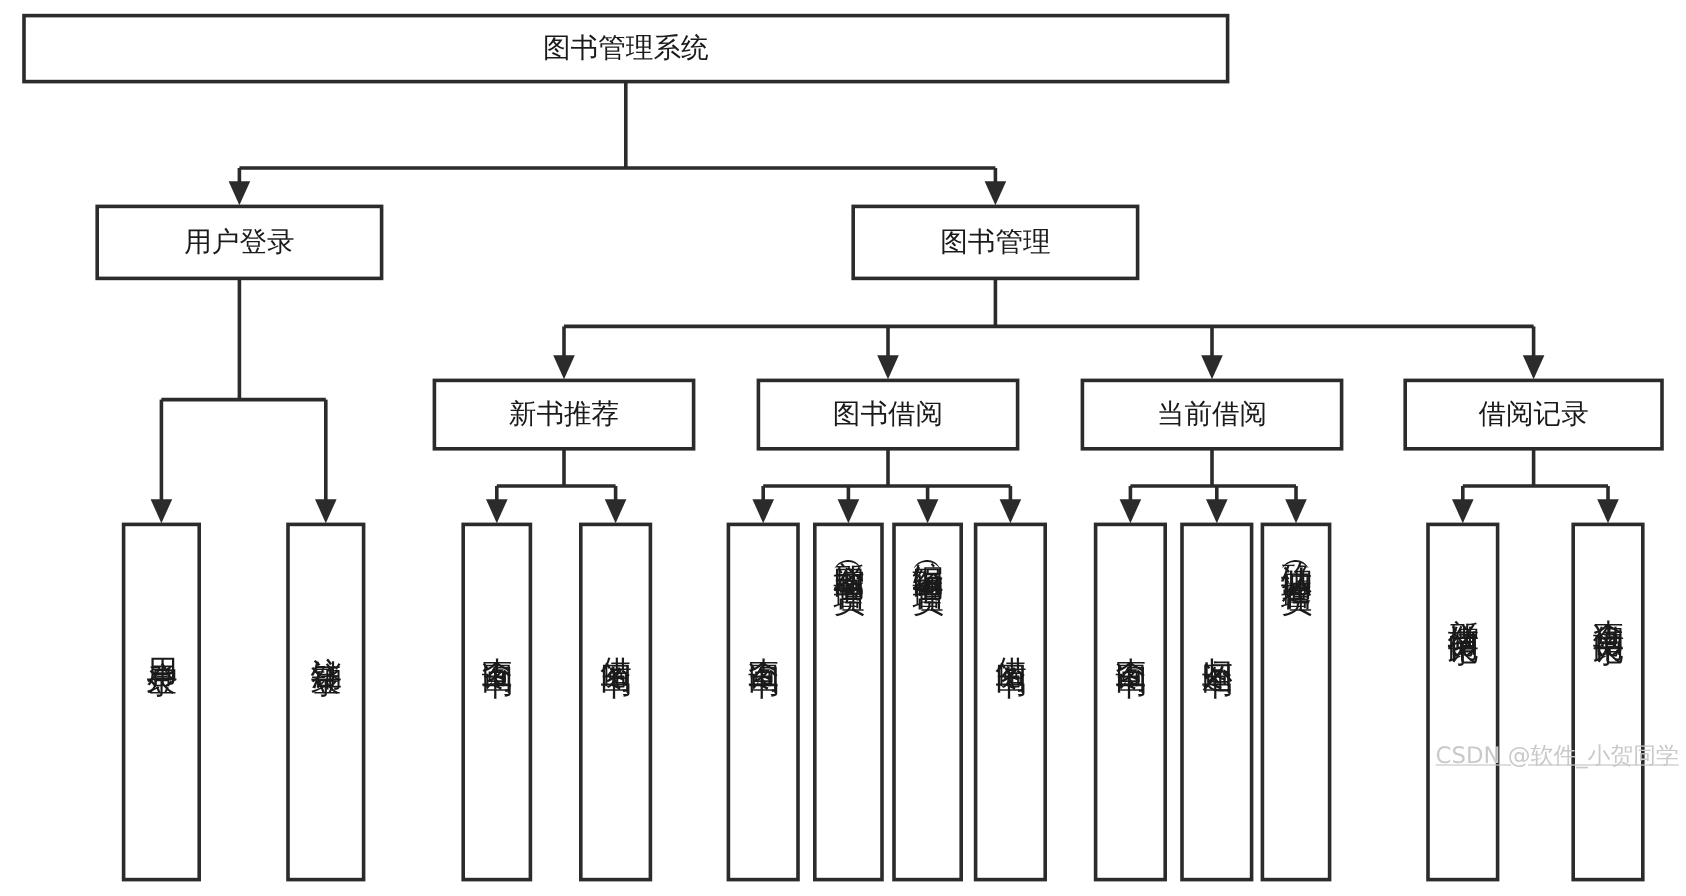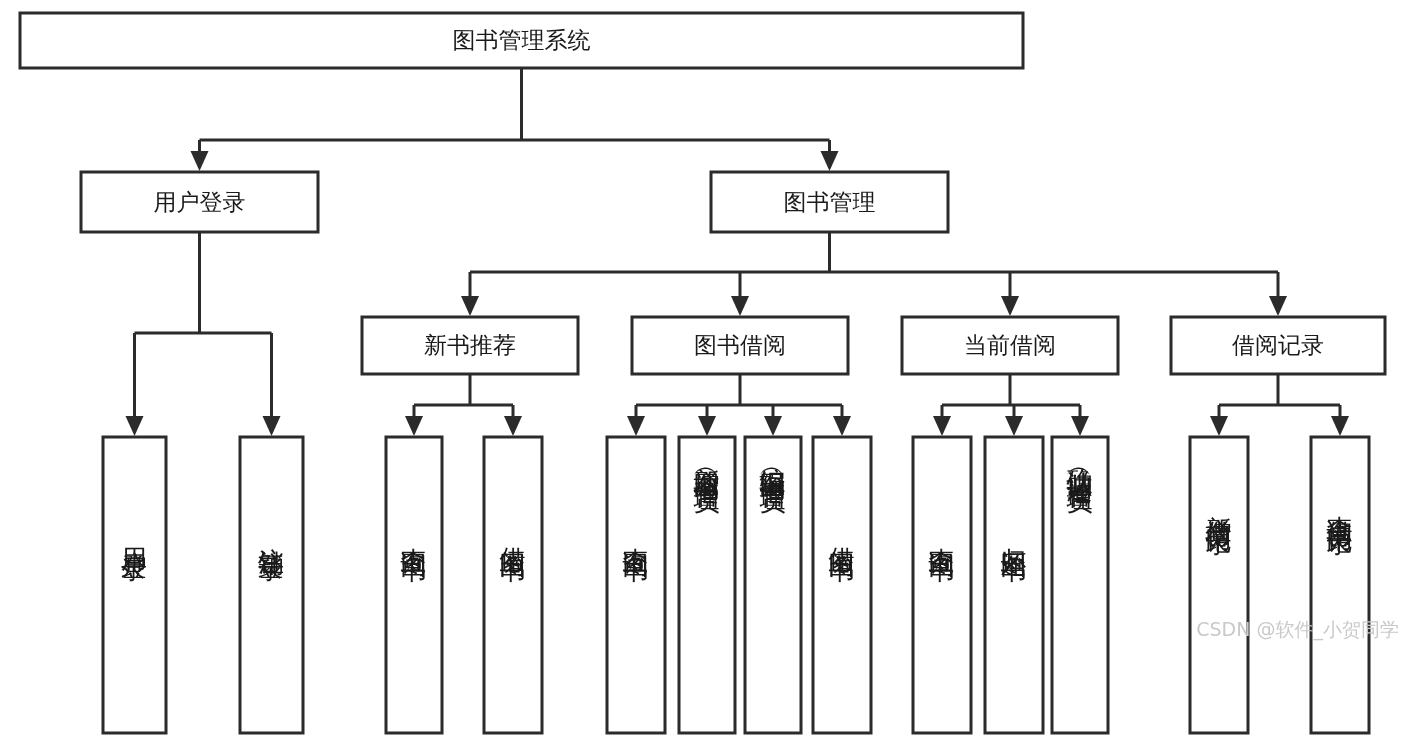--- a/index.html
+++ b/index.html
@@ -24,20 +24,21 @@
     fill:#1a1a1a;font-size:26px;
     writing-mode:vertical-rl;
     text-anchor:middle;
     letter-spacing:3px;
   }
   .watermark{
     position:absolute;right:6px;bottom:6px;
     font-family:"DejaVu Sans","Liberation Sans",sans-serif;
     font-size:19px;color:#c9c9c9;white-space:nowrap;
     user-select:none;
+    text-decoration:underline;
   }
 </style>
 </head>
 <body>
 
 <div id="diagram-root">
 
   <svg id="tree" viewBox="0 0 1405 747">
     <defs></defs>
     <g id="links-layer">

